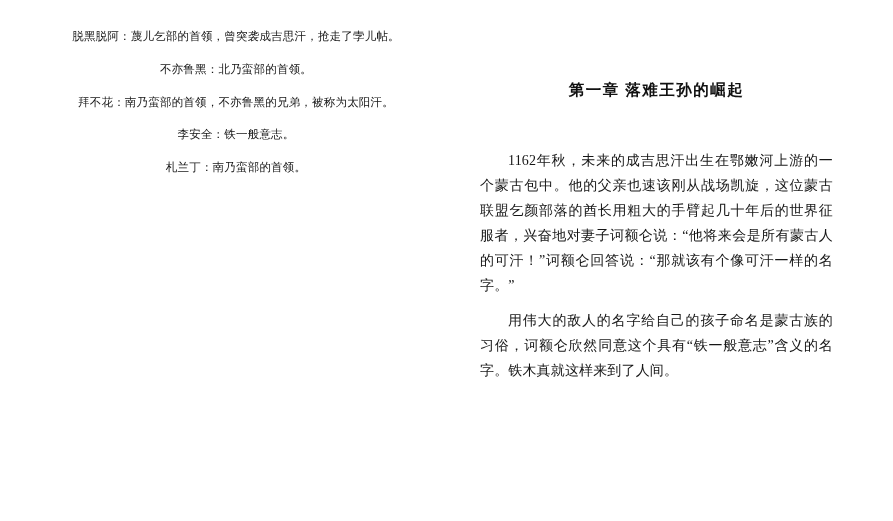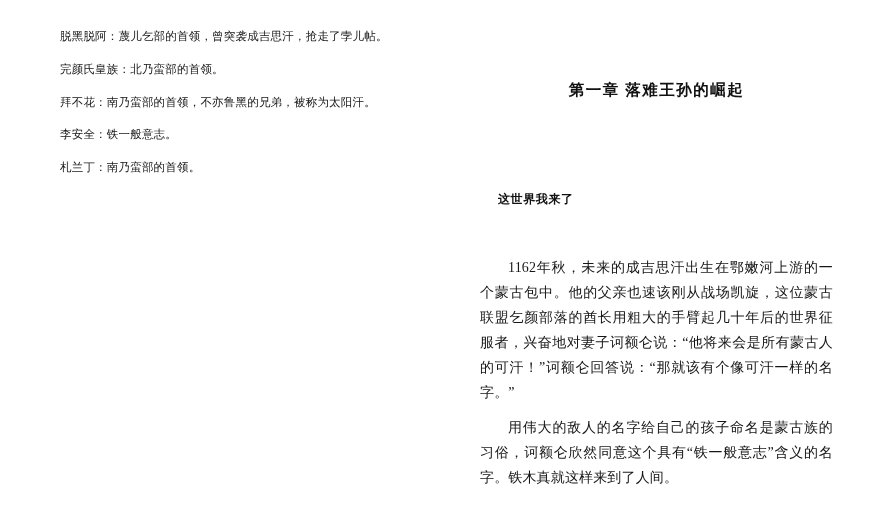--- a/index.html
+++ b/index.html
@@ -22,20 +22,21 @@
   }
   .page {
     position: relative;
     height: 521px;
     box-sizing: border-box;
     background: #ffffff;
   }
   .page-left {
     width: 446px;
     padding: 28px 34px 20px 60px;
+    text-align: center;
   }
   .page-right {
     width: 447px;
     padding: 28px 60px 20px 34px;
   }
   .gutter {
     position: absolute;
     left: 446px;
     top: 0;
     width: 1px;
@@ -90,31 +91,30 @@
   }
 </style>
 </head>
 <body>
 
 <div class="spread">
 
   <div class="page page-left">
     <ul class="char-list">
       <li>脱黑脱阿：蔑儿乞部的首领，曾突袭成吉思汗，抢走了孛儿帖。</li>
-      <li>完颜氏皇族：北乃蛮部的首领。</li>
+      <li>不亦鲁黑：北乃蛮部的首领。</li>
       <li>拜不花：南乃蛮部的首领，不亦鲁黑的兄弟，被称为太阳汗。</li>
       <li>李安全：铁一般意志。</li>
       <li>札兰丁：南乃蛮部的首领。</li>
     </ul>
   </div>
 
   <div class="gutter"></div>
 
   <div class="page page-right">
     <h1 class="chapter-title">第一章  落难王孙的崛起</h1>
-    <h2 class="section-heading">这世界我来了</h2>
     <div class="body-block">
       <p>1162年秋，未来的成吉思汗出生在鄂嫩河上游的一个蒙古包中。他的父亲也速该刚从战场凯旋，这位蒙古联盟乞颜部落的酋长用粗大的手臂起几十年后的世界征服者，兴奋地对妻子诃额仑说：“他将来会是所有蒙古人的可汗！”诃额仑回答说：“那就该有个像可汗一样的名字。”</p>
       <p>用伟大的敌人的名字给自己的孩子命名是蒙古族的习俗，诃额仑欣然同意这个具有“铁一般意志”含义的名字。铁木真就这样来到了人间。</p>
     </div>
   </div>
 
 </div>
 
 </body></html>

